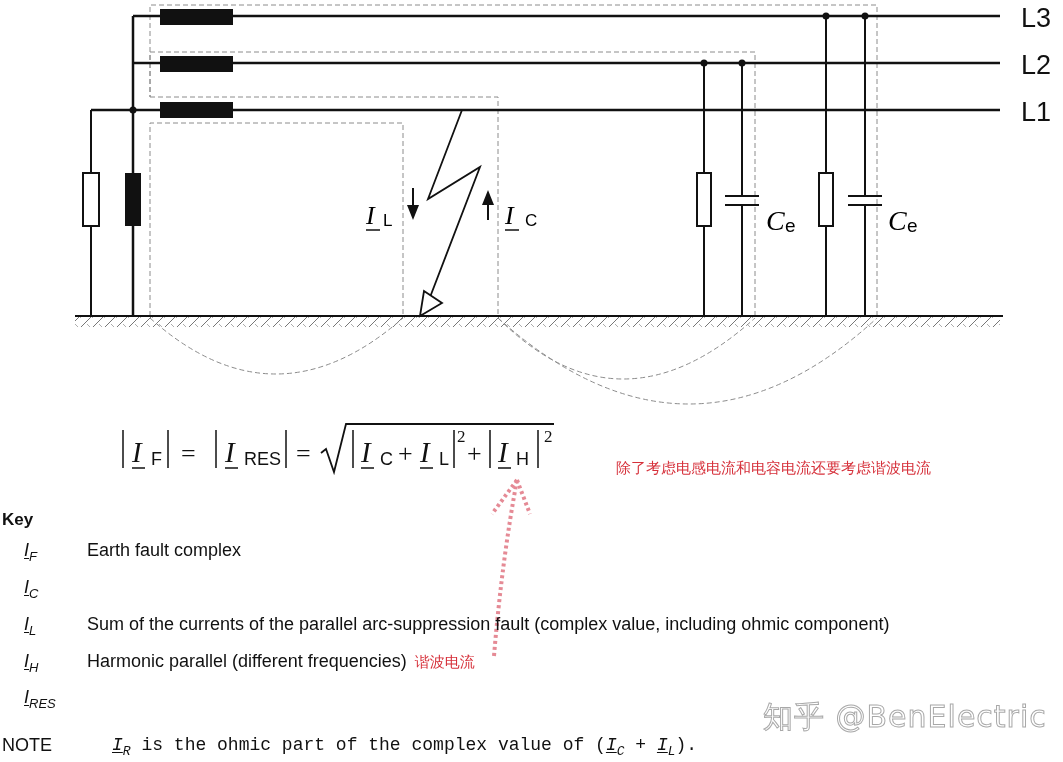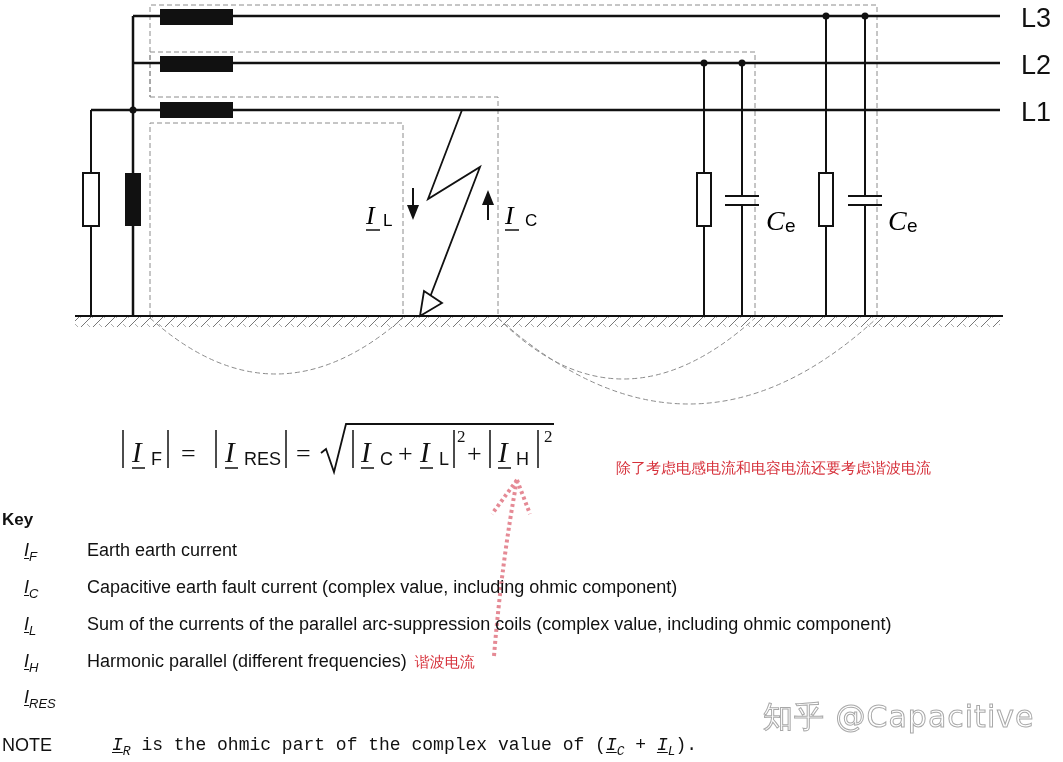--- a/index.html
+++ b/index.html
@@ -174,34 +174,33 @@
     <path d="M14,186 Q22,90 37,10"></path>
     <path d="M37,10 L12,44"></path>
     <path d="M37,10 L50,44"></path>
   </g>
 </svg>
 
 <div class="key-title">Key</div>
 
 <div class="key-row" style="top:540px;">
   <span class="key-sym"><span class="u">I</span><sub>F</sub></span>
-  <span class="key-desc">Earth earth current</span>
+  <span class="key-desc">Earth fault complex</span>
 </div>
 <div class="key-row" style="top:577px;">
   <span class="key-sym"><span class="u">I</span><sub>C</sub></span>
-  <span class="key-desc">Capacitive earth fault current (complex value, including ohmic component)</span>
 </div>
 <div class="key-row" style="top:614px;">
   <span class="key-sym"><span class="u">I</span><sub>L</sub></span>
-  <span class="key-desc">Sum of the currents of the parallel arc-suppression coils (complex value, including ohmic component)</span>
+  <span class="key-desc">Sum of the currents of the parallel arc-suppression fault (complex value, including ohmic component)</span>
 </div>
 <div class="key-row" style="top:651px;">
   <span class="key-sym"><span class="u">I</span><sub>H</sub></span>
   <span class="key-desc"><span>Harmonic parallel (different frequencies)</span><span class="zh">谐波电流</span></span>
 </div>
 <div class="key-row" style="top:687px;">
   <span class="key-sym"><span class="u">I</span><sub>RES</sub></span>
 </div>
 
 <div class="note-label">NOTE</div>
 <div class="note-text"><i><span class="u">I</span><sub>R</sub></i><span> is the ohmic part of the complex value of (</span><i><span class="u">I</span><sub>C</sub></i><span> + </span><i><span class="u">I</span><sub>L</sub></i><span>).</span></div>
 
-<div class="watermark">知乎 @Capacitive</div>
+<div class="watermark">知乎 @BenElectric</div>
 
 </body></html>

